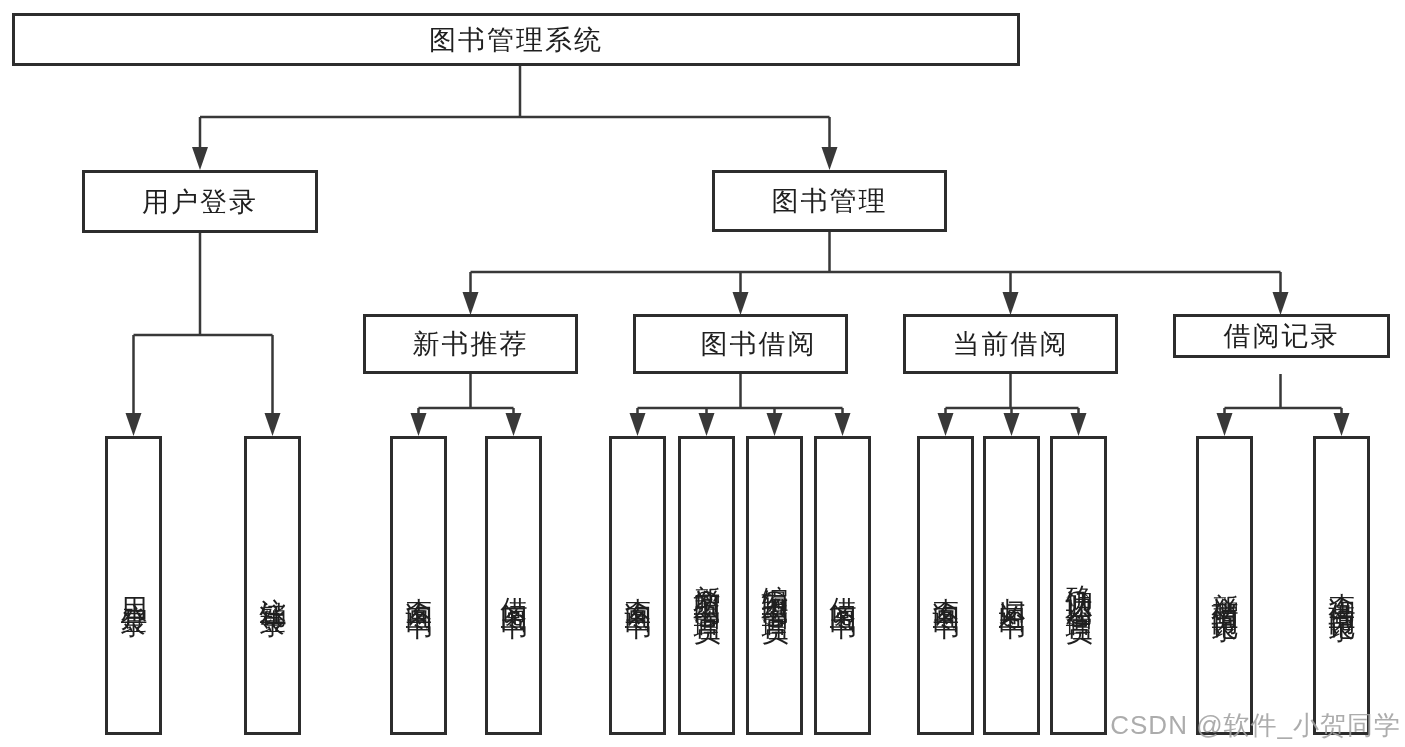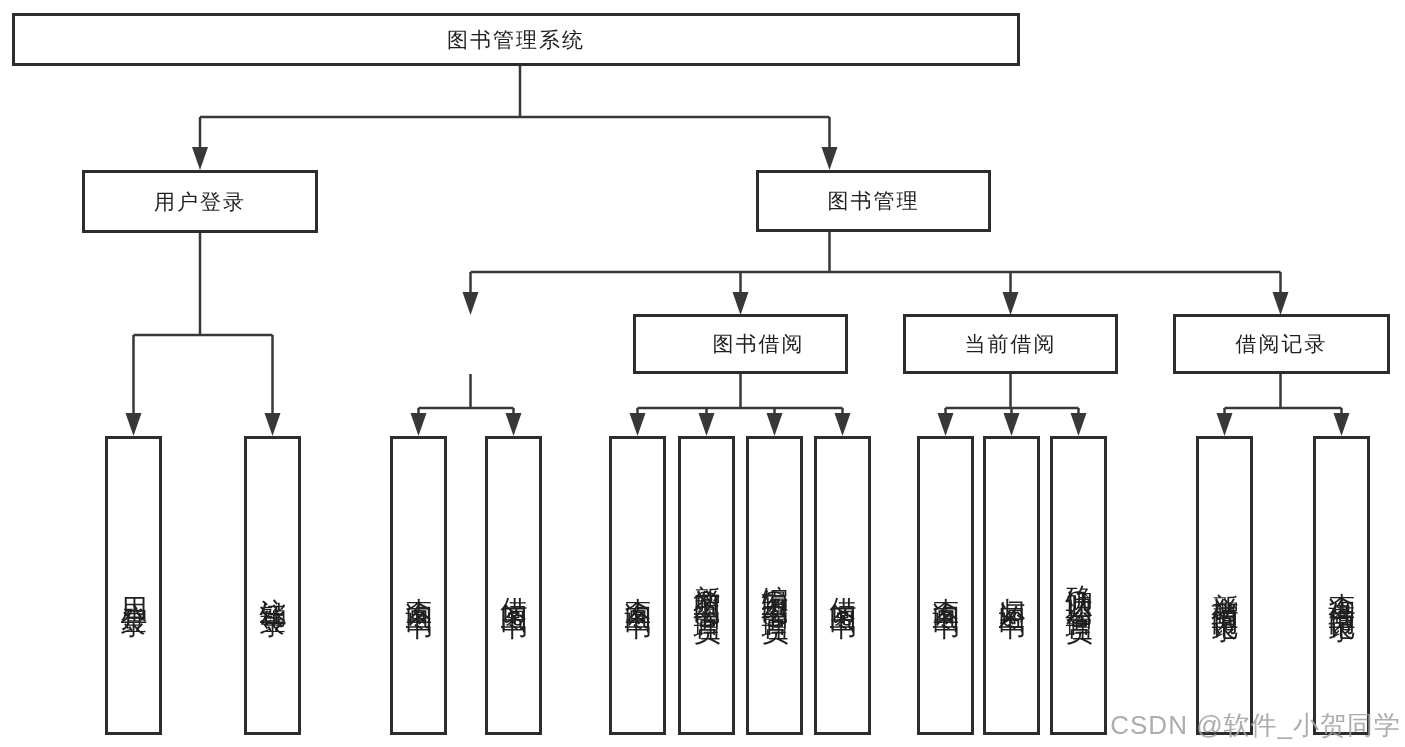--- a/index.html
+++ b/index.html
@@ -15,21 +15,21 @@
     width: 1405px; height: 747px;
     z-index: 1;
     pointer-events: none;
   }
   .hbox {
     position: absolute;
     box-sizing: border-box;
     border: 3px solid #2d2d2d;
     background: #ffffff;
     display: flex; align-items: center; justify-content: center;
-    font-size: 21px; letter-spacing: 2px;
+    font-size: 27px; letter-spacing: 2px;
     color: #1f1f1f;
     z-index: 2;
   }
   .vbox {
     position: absolute;
     box-sizing: border-box;
     width: 57px; height: 299px;
     top: 436px;
     border: 3px solid #2d2d2d;
     background: #ffffff;
@@ -90,31 +90,34 @@
     </g>
   </svg>
 
   <div class="hbox" style="left:12px; top:13px; width:1008px; height:53px;">
     <span>图书管理系统</span>
   </div>
 
   <div class="hbox" style="left:82px; top:170px; width:236px; height:63px;">
     <span>用户登录</span>
   </div>
-  <div class="hbox" style="left:712px; top:170px; width:235px; height:62px;margin-left:44px;">
+  <div class="hbox" style="left:712px; top:170px; width:235px; height:62px;">
     <span>图书管理</span>
   </div>
 
+  <div class="hbox" style="left:363px; top:314px; width:215px; height:60px;">
+    <span>新书推荐</span>
+  </div>
   <div class="hbox" style="left:633px; top:314px; width:215px; height:60px;padding-left:36px;">
     <span>图书借阅</span>
   </div>
   <div class="hbox" style="left:903px; top:314px; width:215px; height:60px;text-align:right;">
     <span>当前借阅</span>
   </div>
-  <div class="hbox" style="left:1173px; top:314px; width:217px; height:60px;align-items:center;">
+  <div class="hbox" style="left:1173px; top:314px; width:217px; height:44px;align-items:center;">
     <span>借阅记录</span>
   </div>
 
   <div class="vbox" style="left:105px;">用户登录</div>
   <div class="vbox" style="left:244px;">注销登录</div>
 
   <div class="vbox" style="left:390px;">查询图书</div>
   <div class="vbox" style="left:485px;">借阅图书</div>
 
   <div class="vbox" style="left:609px;">查询图书</div>

